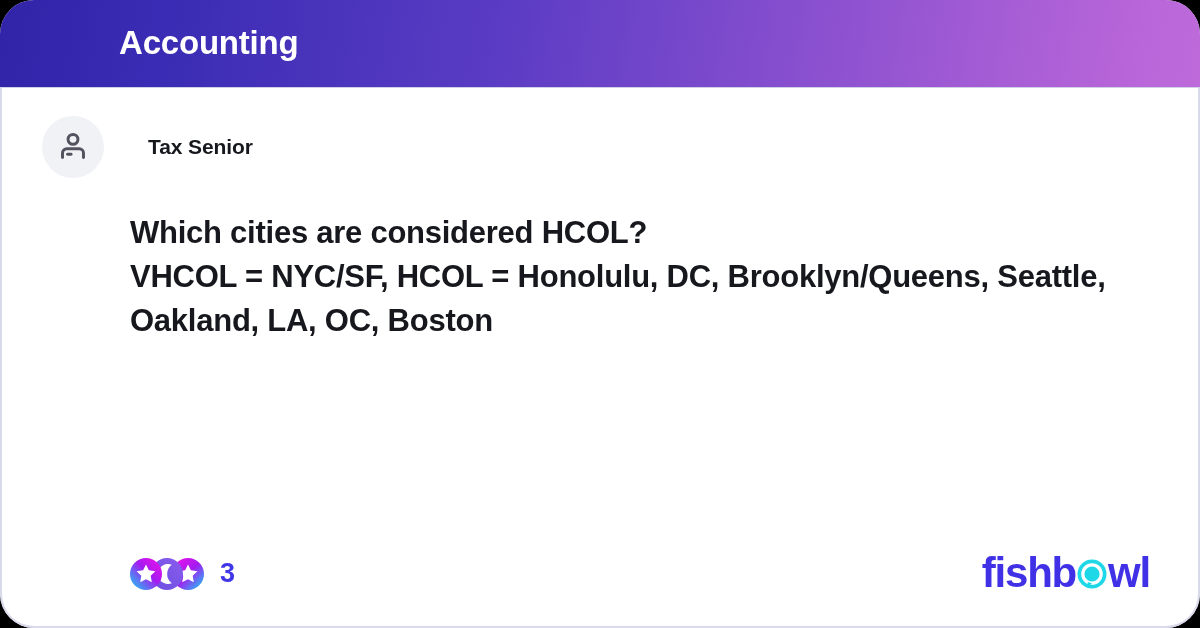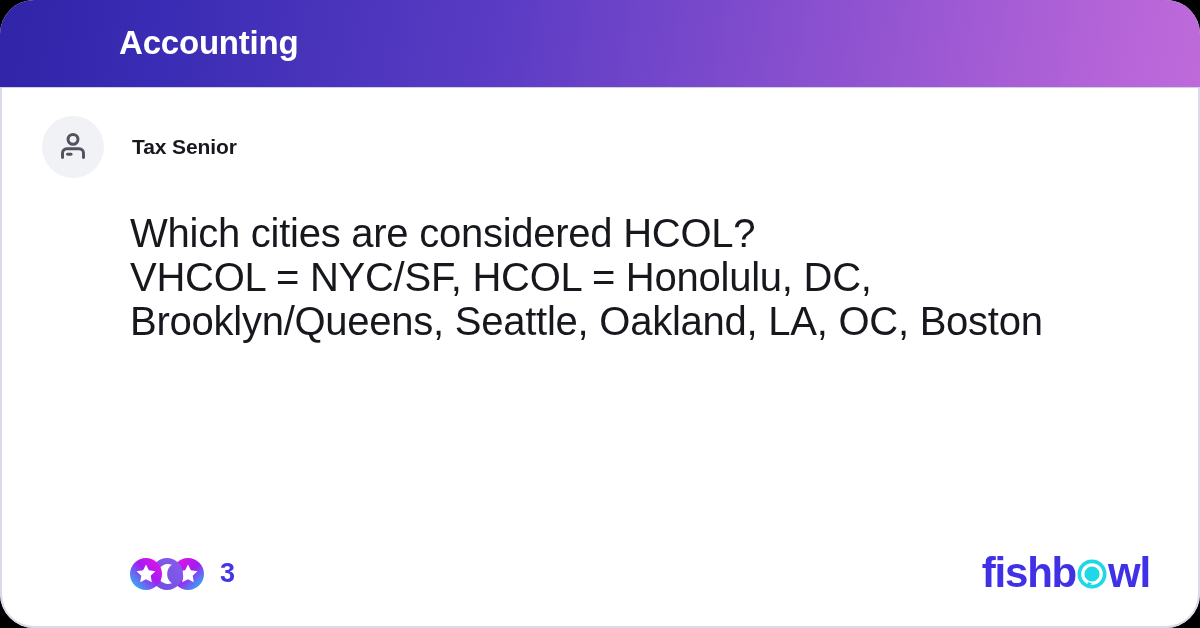--- a/index.html
+++ b/index.html
@@ -58,20 +58,21 @@
     border-bottom-left-radius: 34px;
     border-bottom-right-radius: 34px;
   }
 
   
   #author-row {
     position: absolute;
     left: 40px; top: 28px;
     display: flex;
     align-items: center;
+    gap: 16px;
   }
 
   #avatar {
     width: 62px;
     height: 62px;
     border-radius: 50%;
     background: #f1f2f6;
     display: flex;
     align-items: center;
     justify-content: center;
@@ -87,22 +88,22 @@
     color: #16181d;
     letter-spacing: -0.1px;
   }
 
   
   #post-text {
     position: absolute;
     left: 128px;
     top: 123px;
     width: 1000px;
-    font-size: 40px;
-    font-weight: 400;
+    font-size: 31px;
+    font-weight: 700;
     color: #16181d;
     line-height: 44px;
     letter-spacing: -0.25px;
     white-space: pre-wrap;
   }
 
   
   #footer {
     position: absolute;
     left: 0;

